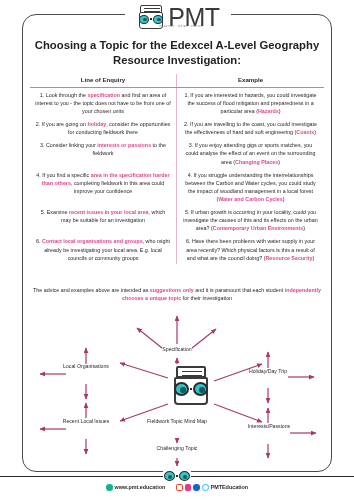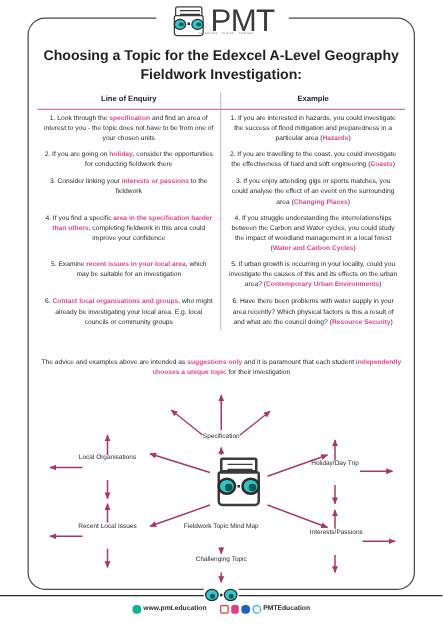--- a/index.html
+++ b/index.html
@@ -188,21 +188,21 @@
       <div class="lm-glasses">
         <span class="lm-eye"></span>
         <span class="lm-bridge"></span>
         <span class="lm-eye"></span>
       </div>
     </div>
     <span class="logo-text">PMT</span>
   </div>
   <div class="logo-sub">resources · tuition · courses</div>
 
-  <div class="title">Choosing a Topic for the Edexcel A-Level Geography Fieldwork Investigation:</div>
+  <div class="title">Choosing a Topic for the Edexcel A-Level Geography Resource Investigation:</div>
 
   <div class="tbl">
     <div class="tbl-row hrow">
       <div class="tbl-col left">Line of Enquiry</div>
       <div class="tbl-col">Example</div>
     </div>
     <div class="hline"></div>
     <div id="tbl-body">
         <div class="tbl-row">
           <div class="tbl-col left"><span>1. Look through the </span><span class="pink">specification</span><span> and find an area of interest to you - the topic does not have to be from one of your chosen units</span></div>

